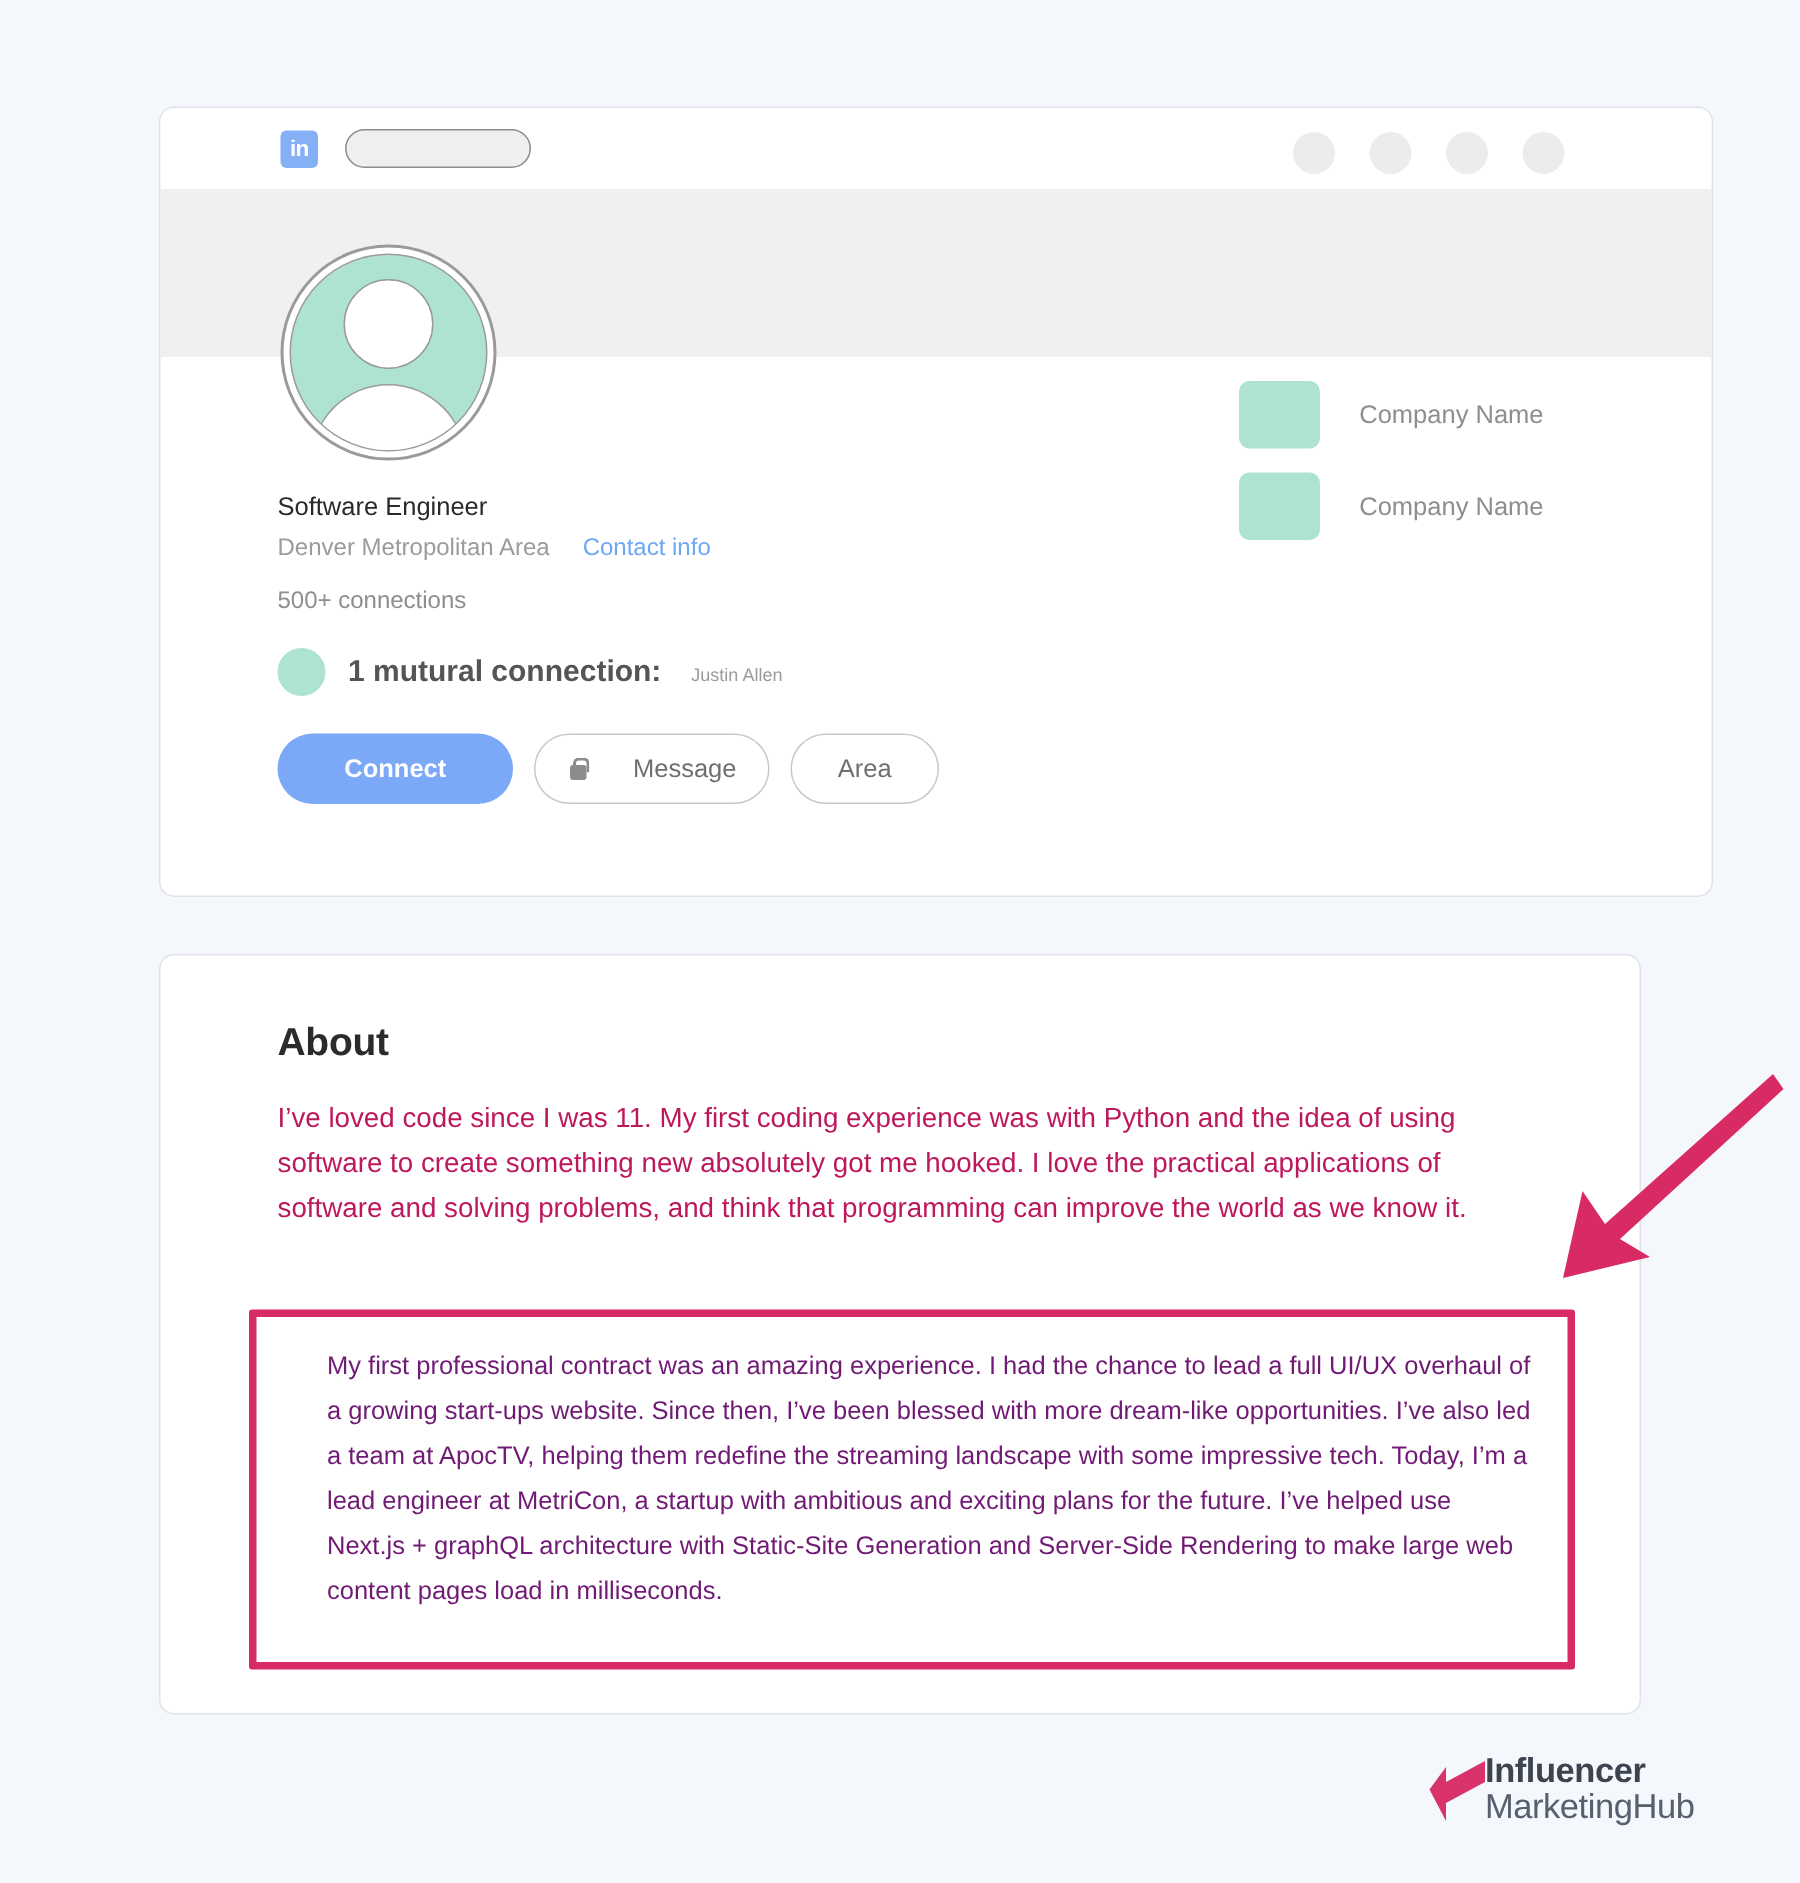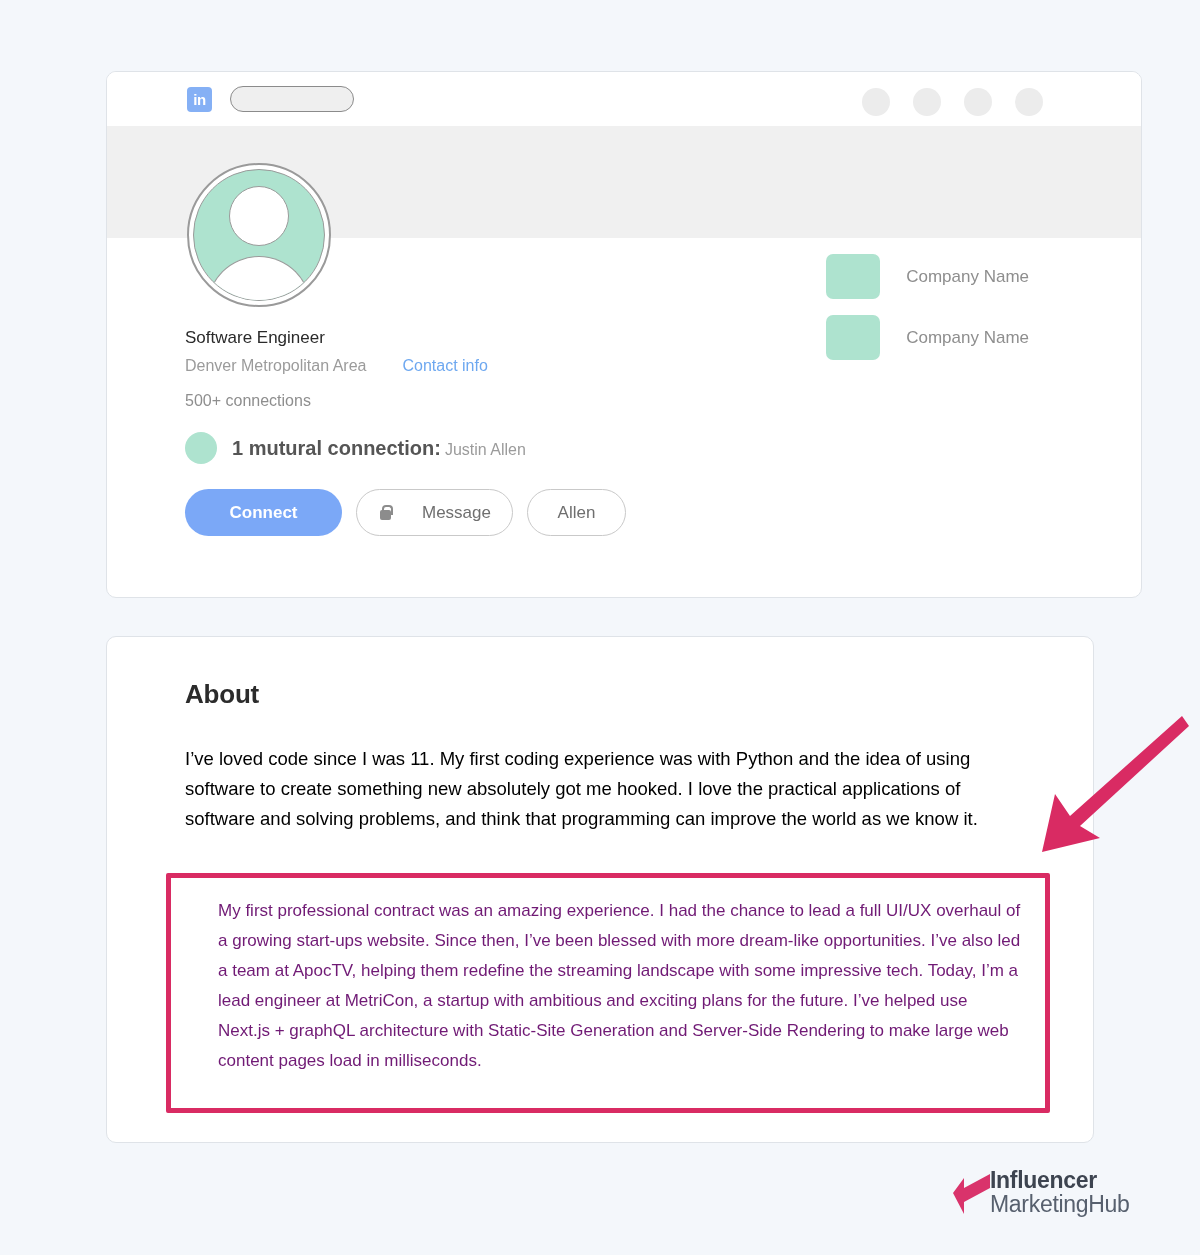--- a/index.html
+++ b/index.html
@@ -160,21 +160,21 @@
     margin-top: 12px;
     font-size: 17px;
     color: #2a2a2a;
     font-weight: 500;
   }
 
   .loc-row {
     margin-top: 9px;
     display: flex;
     align-items: baseline;
-    gap: 36px;
+    gap: 22px;
   }
   .location {
     font-size: 16px;
     color: #9b9b9b;
   }
   .contact-info {
     font-size: 16px;
     color: #6ea8f0;
     cursor: pointer;
   }
@@ -197,23 +197,23 @@
     border-radius: 50%;
     background: #aee3cf;
     flex: none;
   }
   .mutual-strong {
     font-size: 20px;
     color: #555555;
     font-weight: 600;
   }
   .mutual-name {
-    font-size: 16px;
+    font-size: 12px;
     color: #9b9b9b;
-    margin-left: 4px;
+    margin-left: 20px;
   }
 
   
   .actions {
     margin-top: 25px;
     display: flex;
     gap: 14px;
     align-items: center;
   }
   .btn {
@@ -298,25 +298,25 @@
     height: 507px;
     padding: 42px 52px 0 78px;
   }
   .about-title {
     font-size: 26px;
     font-weight: 700;
     color: #2b2b2b;
     letter-spacing: -0.2px;
   }
   .about-p1 {
-    margin-top: 34px;
+    margin-top: 20px;
     width: 830px;
     font-size: 18.5px;
     line-height: 30px;
-    color: #000000;
+    color: #be185d;
   }
 
   .highlight-box {
     position: absolute;
     left: 59px;
     top: 236px;
     width: 884px;
     height: 240px;
     border: 5px solid #d92b63;
     border-radius: 2px;
@@ -405,21 +405,21 @@
       </span>
     </div>
 
     <div class="actions">
       <button class="btn btn-connect">Connect</button>
       <button class="btn btn-outline btn-message">
         <span class="lock-icon"></span>
         <span>Message</span>
       </button>
       <button class="btn btn-outline btn-more">
-        <span>Allen</span>
+        <span>Area</span>
       </button>
     </div>
   </div>
 
   <div class="companies">
     <div class="company-row">
       <span class="company-logo"></span>
       <span class="company-name">Company Name</span>
     </div>
     <div class="company-row">

